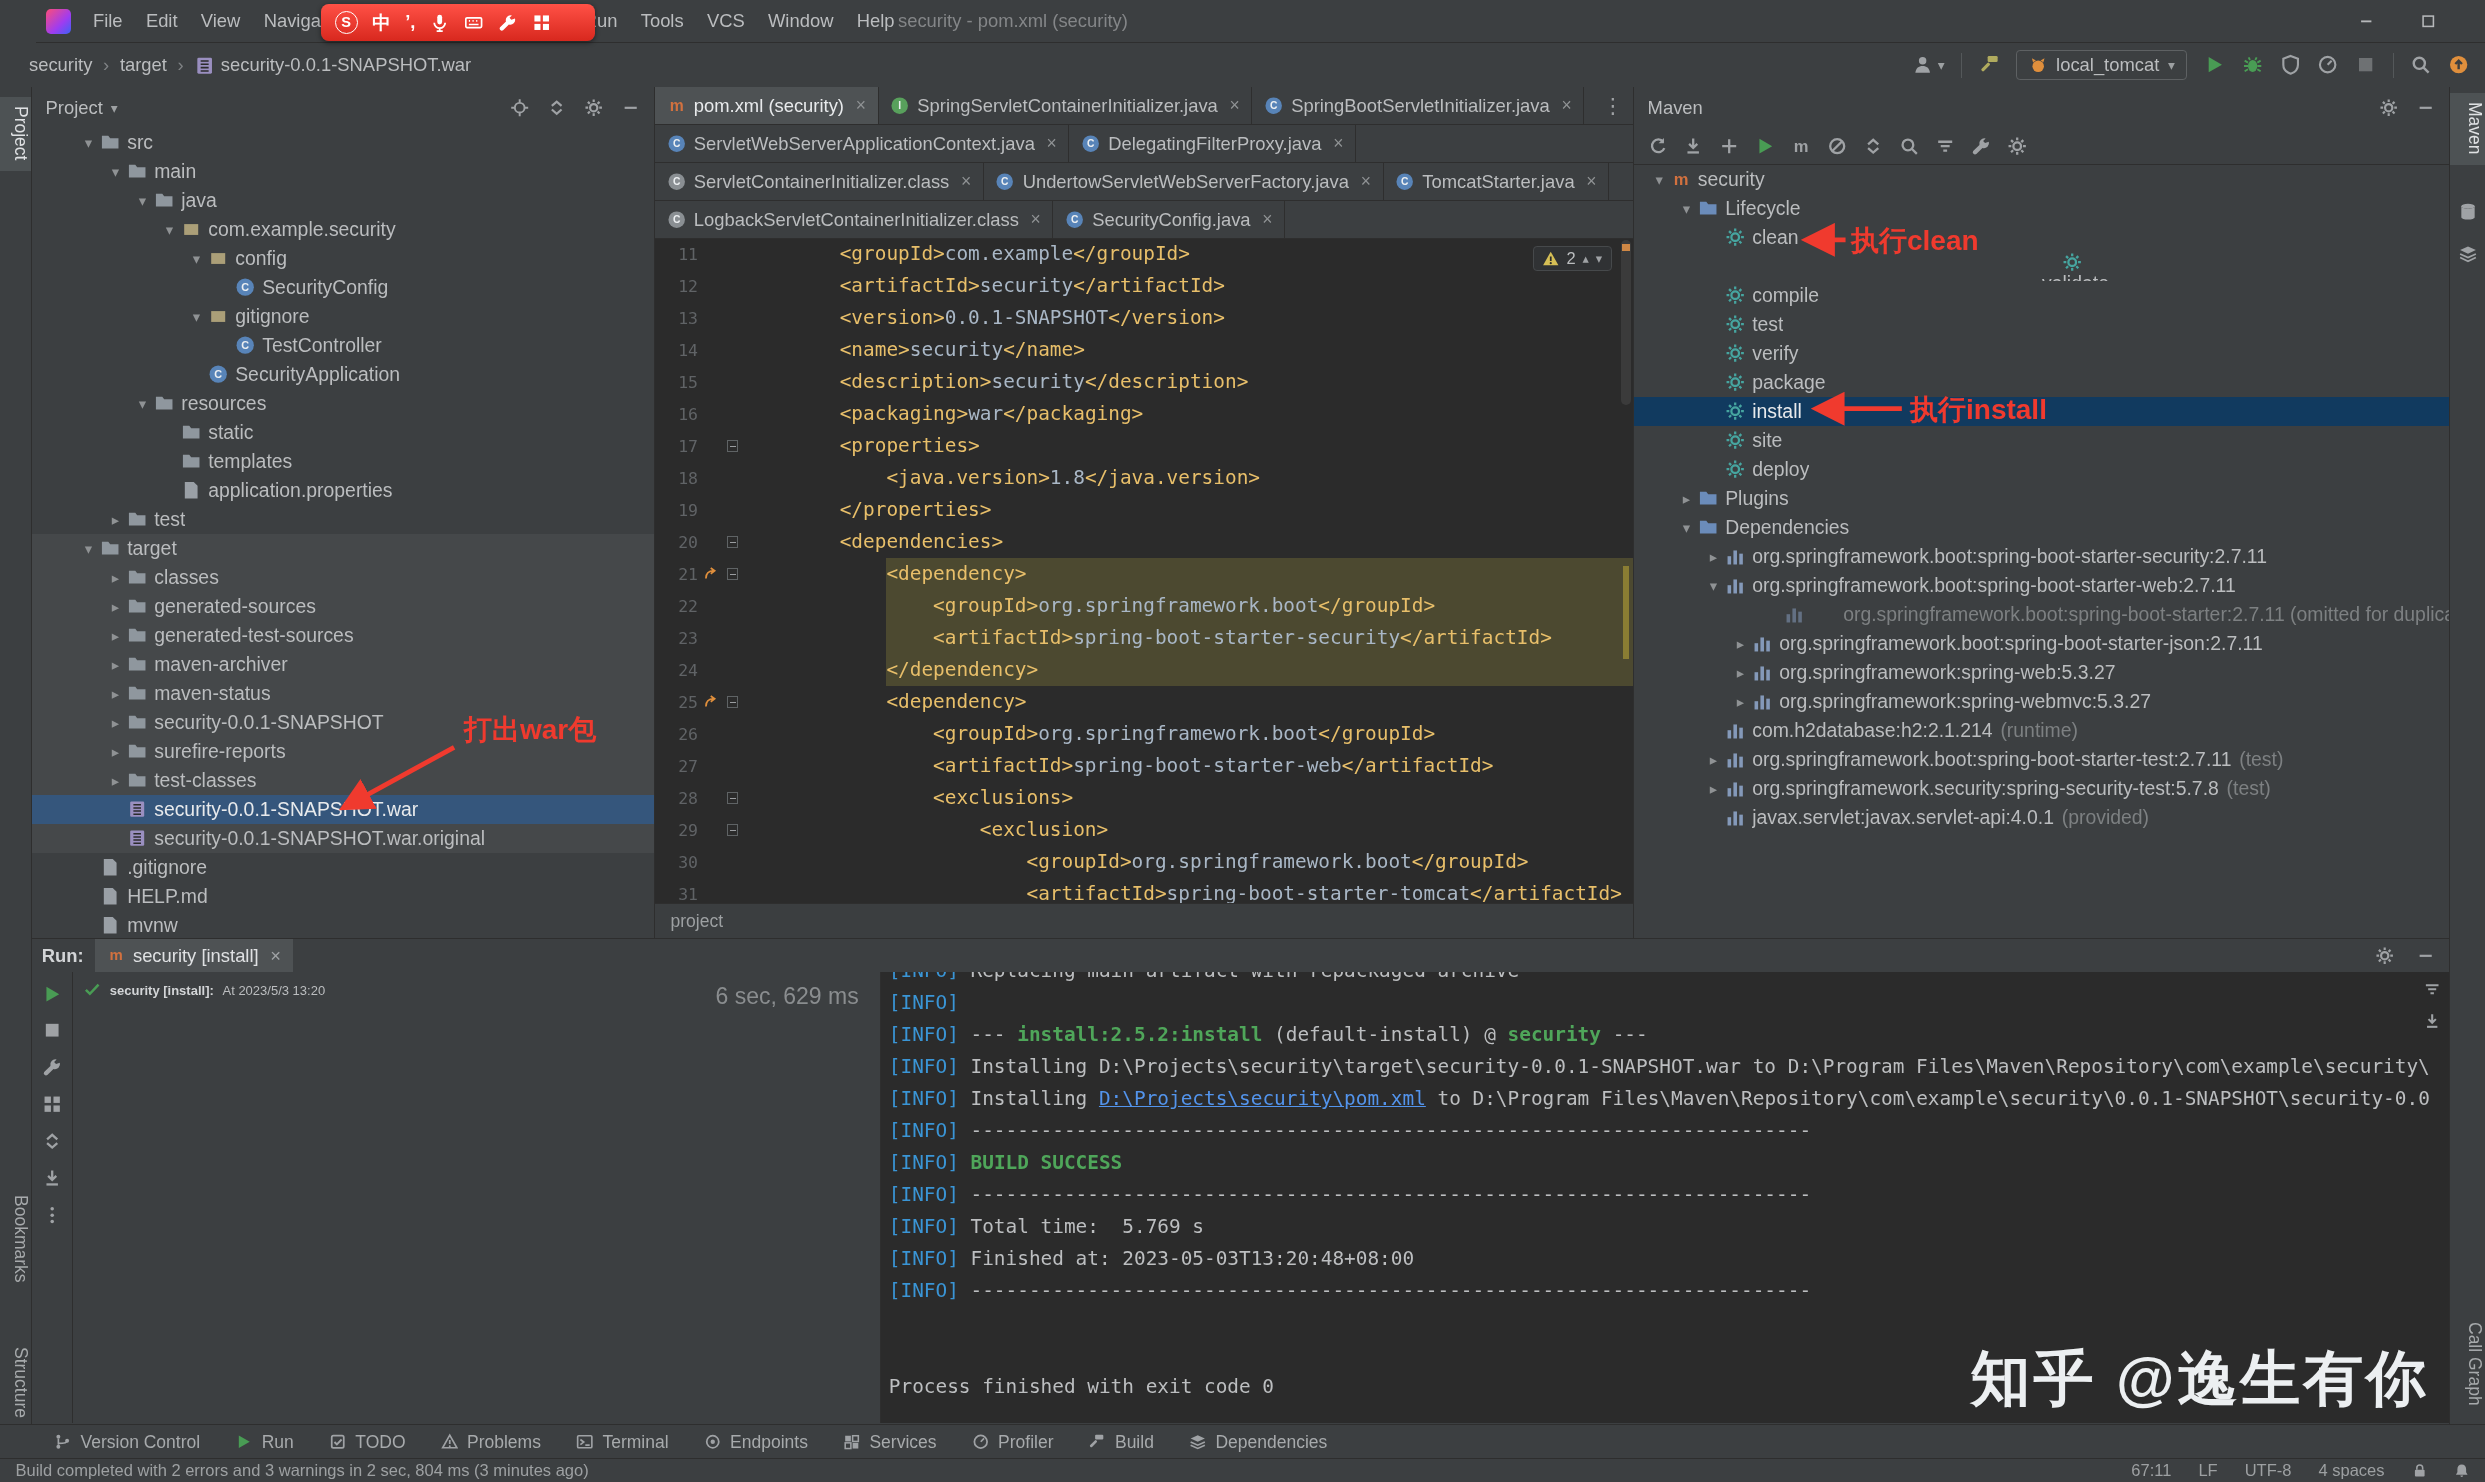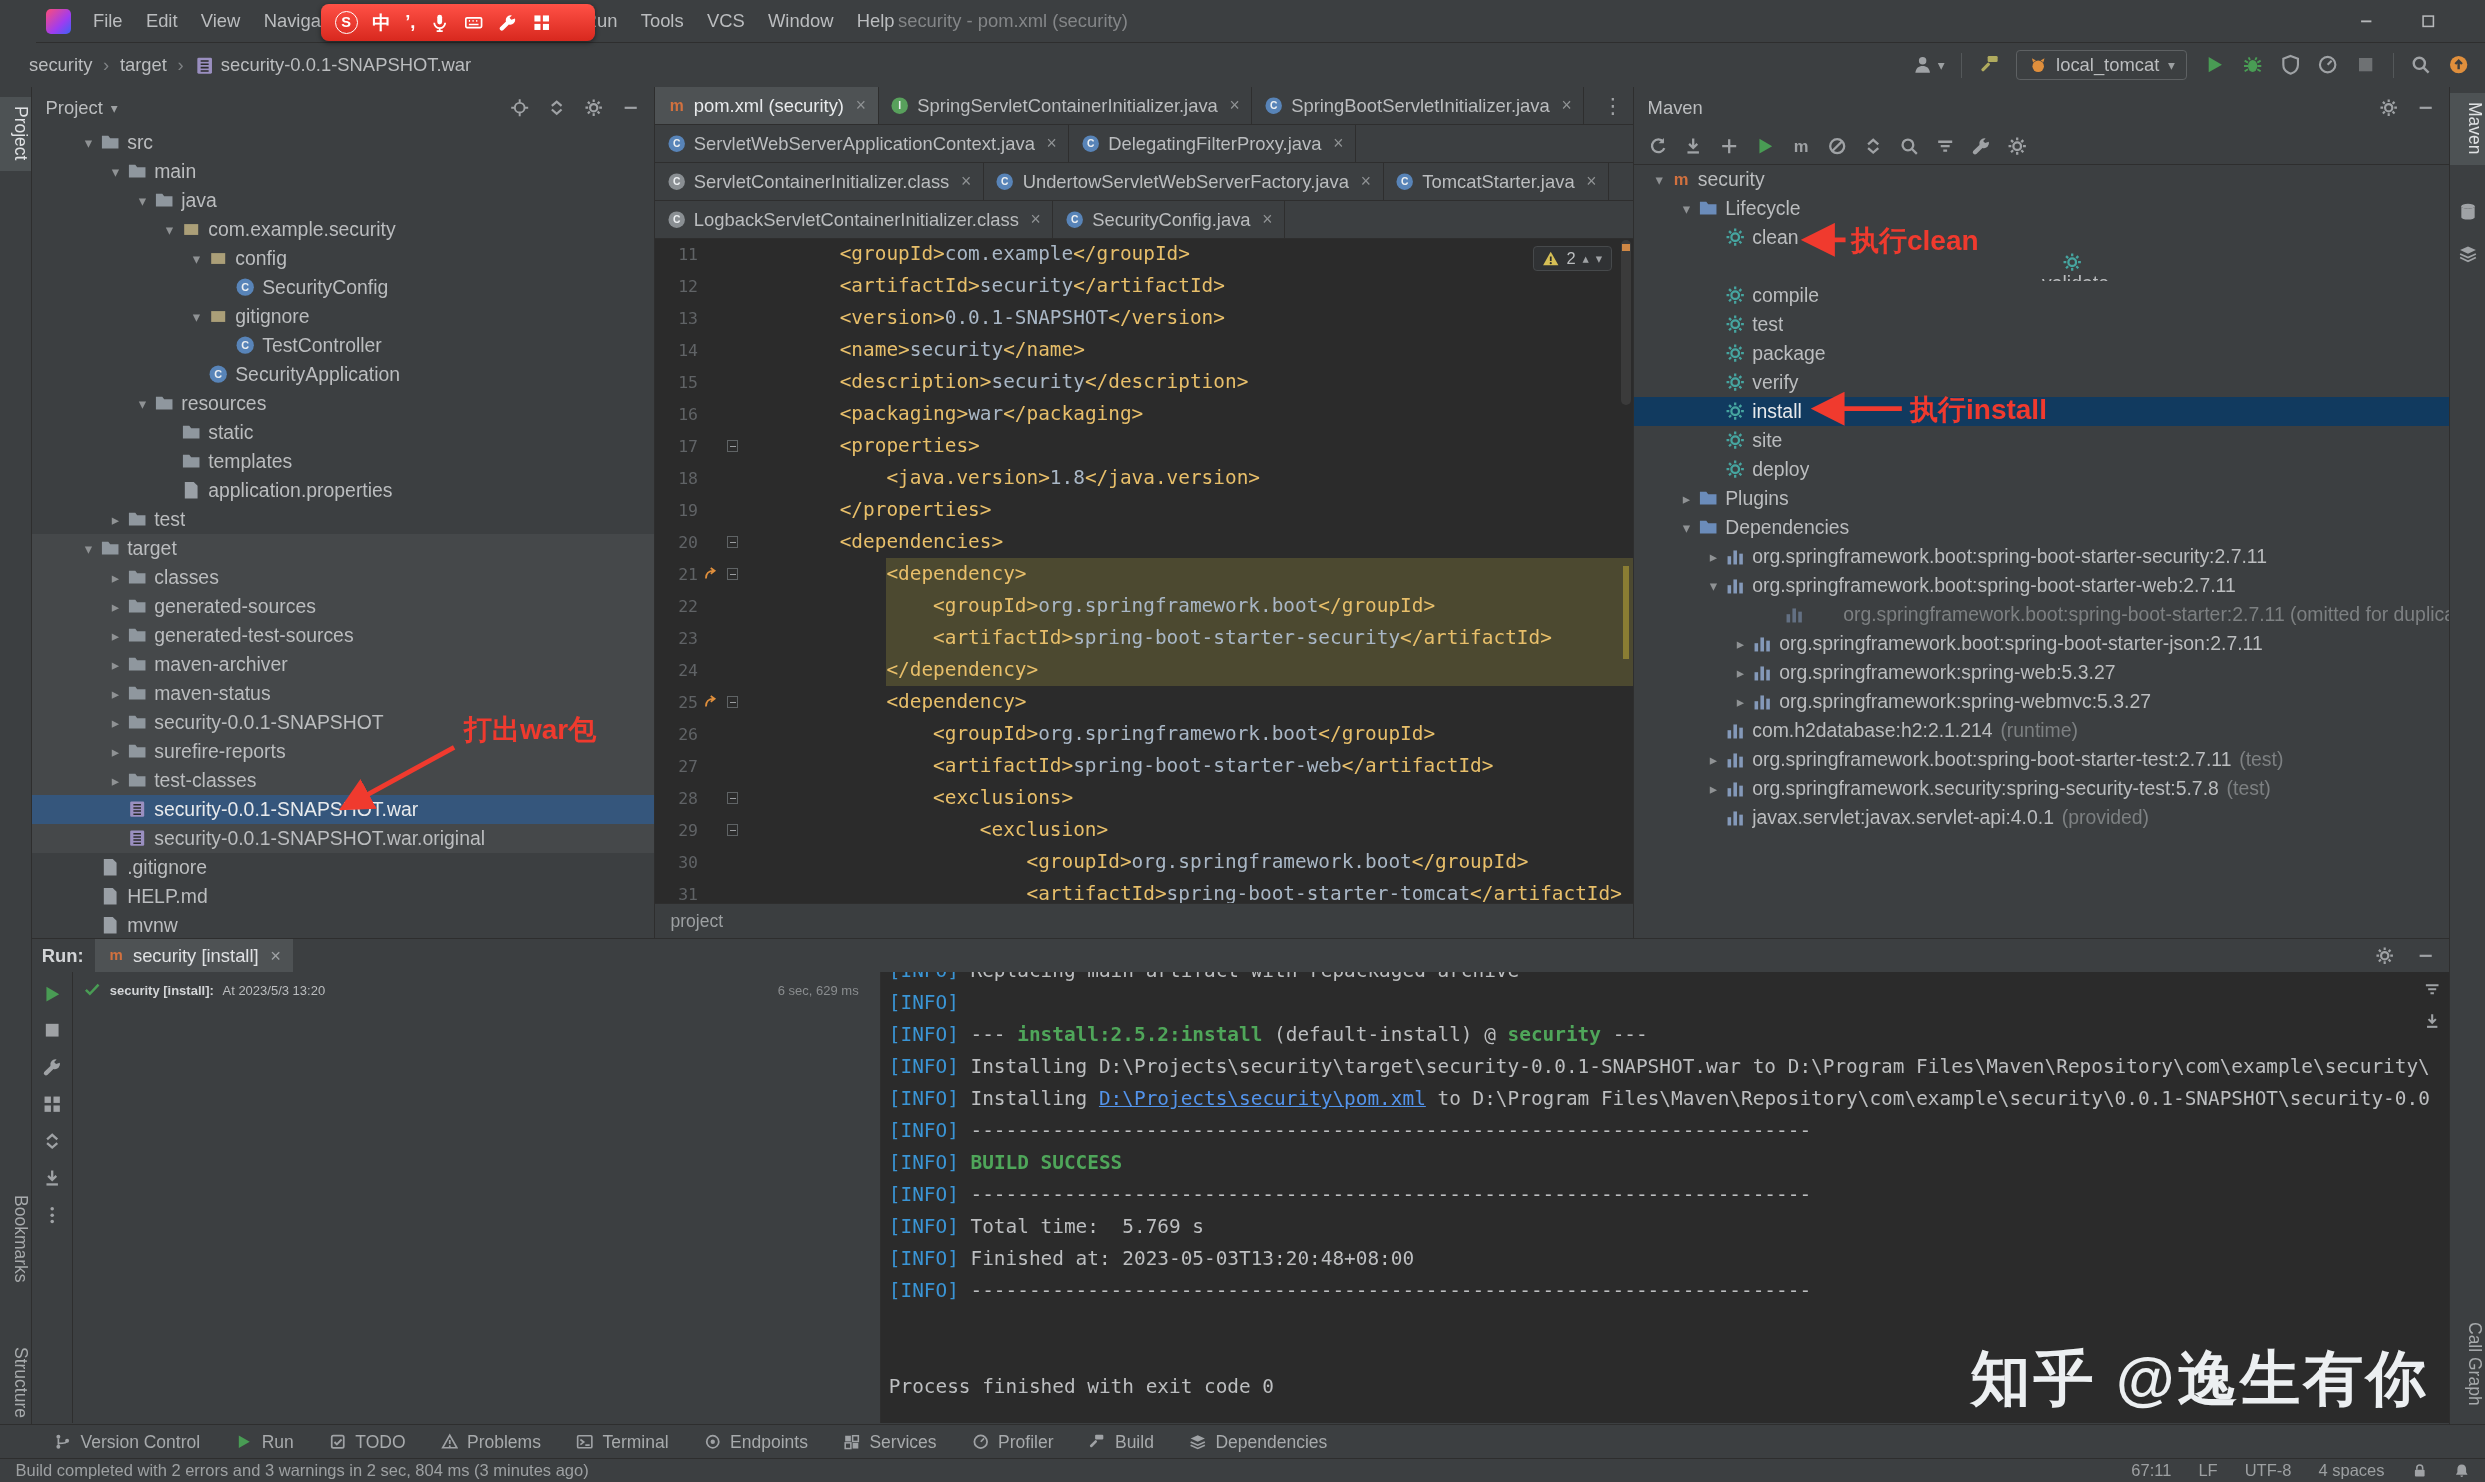--- a/index.html
+++ b/index.html
@@ -126,21 +126,21 @@
   .runhead-icons .ic { width:19.4px; height:19.4px; color:#9fa2a5; }
   #runbody { position:absolute; top:33px; left:0; right:0; bottom:0; display:flex; }
   #runicons { width:41px; flex:none; display:flex; flex-direction:column; align-items:center; gap:16.5px;
               padding-top:11.6px; border-right:1px solid #2e2e2e; }
   #runicons .ic { width:20.4px; height:20.4px; }
   #runsummary { width:808px; flex:none; border-right:1px solid #2e2e2e; position:relative; }
   .sumline { display:flex; align-items:flex-end; gap:8.7px; padding:7.8px 0 0 9.7px; font-size:13px; }
   .sumline .ic { width:18.4px; height:18.4px; }
   .sumname { font-weight:bold; color:#d3d5d7; }
   .sumrest { color:#bbbdbf; }
-  .sumdur { position:absolute; right:21.3px; top:10.7px; color:#8a8d8f; font-size:13px; }
+  .sumdur { position:absolute; right:21.3px; top:10.7px; color:#8a8d8f; font-size:23px; }
   #console { flex:1; background:#2b2b2b; font-family:"DejaVu Sans Mono",monospace; font-size:19.4px;
              overflow:hidden; position:relative; padding:1.9px 0 0 7.8px; }
   .conline { height:32px; white-space:pre; overflow:hidden; }
   .seg-i{color:#3a95d6} .seg-w{color:#bcbec0} .seg-g{color:#4fa65a;font-weight:bold}
   .seg-l{color:#5394ec;text-decoration:underline}
   .con-icons { position:absolute; right:7.8px; top:7.8px; display:flex; flex-direction:column; gap:13.6px; }
   .con-icons .ic { width:18.4px; height:18.4px; color:#9fa2a5; }
 
   
   #bottombar { position:absolute; left:0; top:1424px; width:2485px; height:35px; background:#3c3f41;
@@ -1087,28 +1087,28 @@
           <svg class="ic c-goal" viewBox="0 0 21 21" width="20.4" height="20.4">
             <use href="#sym-gear"></use>
           </svg>
           <span class="tlabel">test</span>
         </div>
         <div class="trow" style="padding-left: 68px;">
           <span class="chev"></span>
           <svg class="ic c-goal" viewBox="0 0 21 21" width="20.4" height="20.4">
             <use href="#sym-gear"></use>
           </svg>
-          <span class="tlabel">package</span>
+          <span class="tlabel">verify</span>
         </div>
         <div class="trow" style="padding-left: 68px;">
           <span class="chev"></span>
           <svg class="ic c-goal" viewBox="0 0 21 21" width="20.4" height="20.4">
             <use href="#sym-gear"></use>
           </svg>
-          <span class="tlabel">verify</span>
+          <span class="tlabel">package</span>
         </div>
         <div class="trow mselected" style="padding-left: 68px;">
           <span class="chev"></span>
           <svg class="ic c-goal" viewBox="0 0 21 21" width="20.4" height="20.4">
             <use href="#sym-gear"></use>
           </svg>
           <span class="tlabel">install</span>
         </div>
         <div class="trow" style="padding-left: 68px;">
           <span class="chev"></span>

